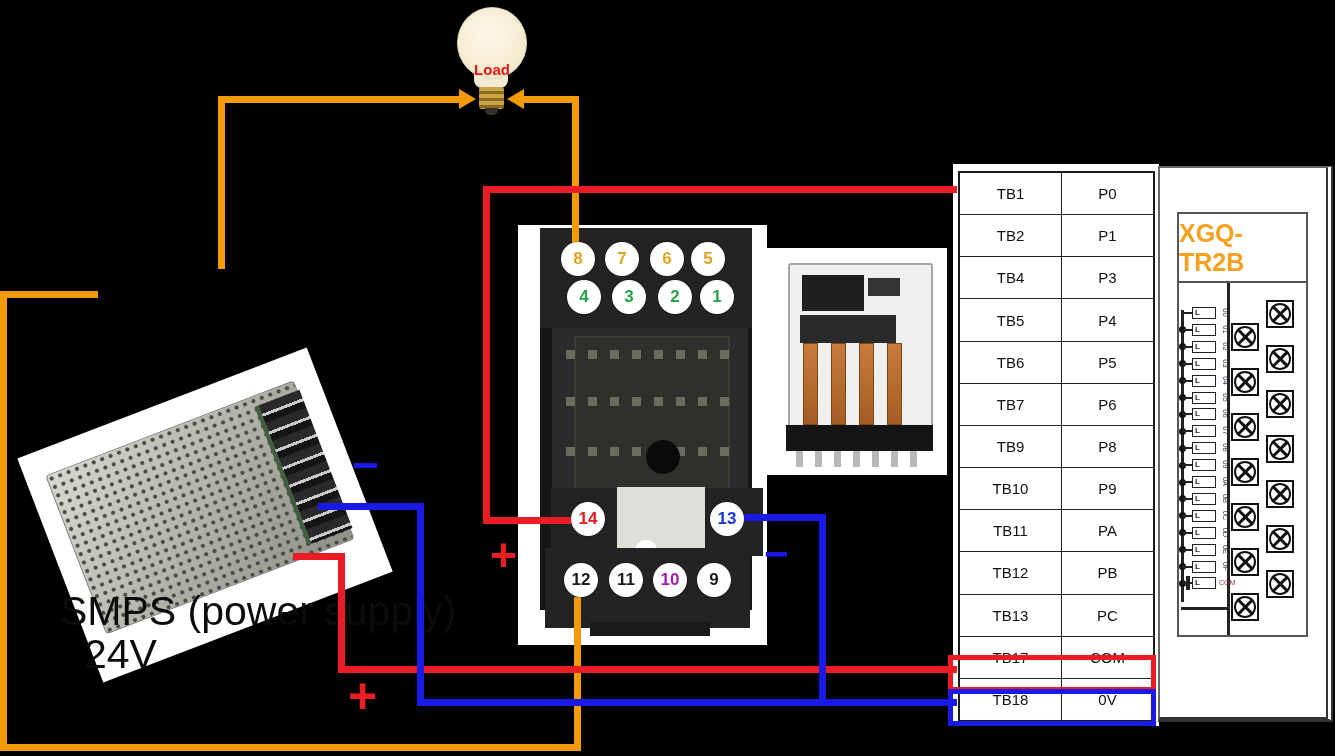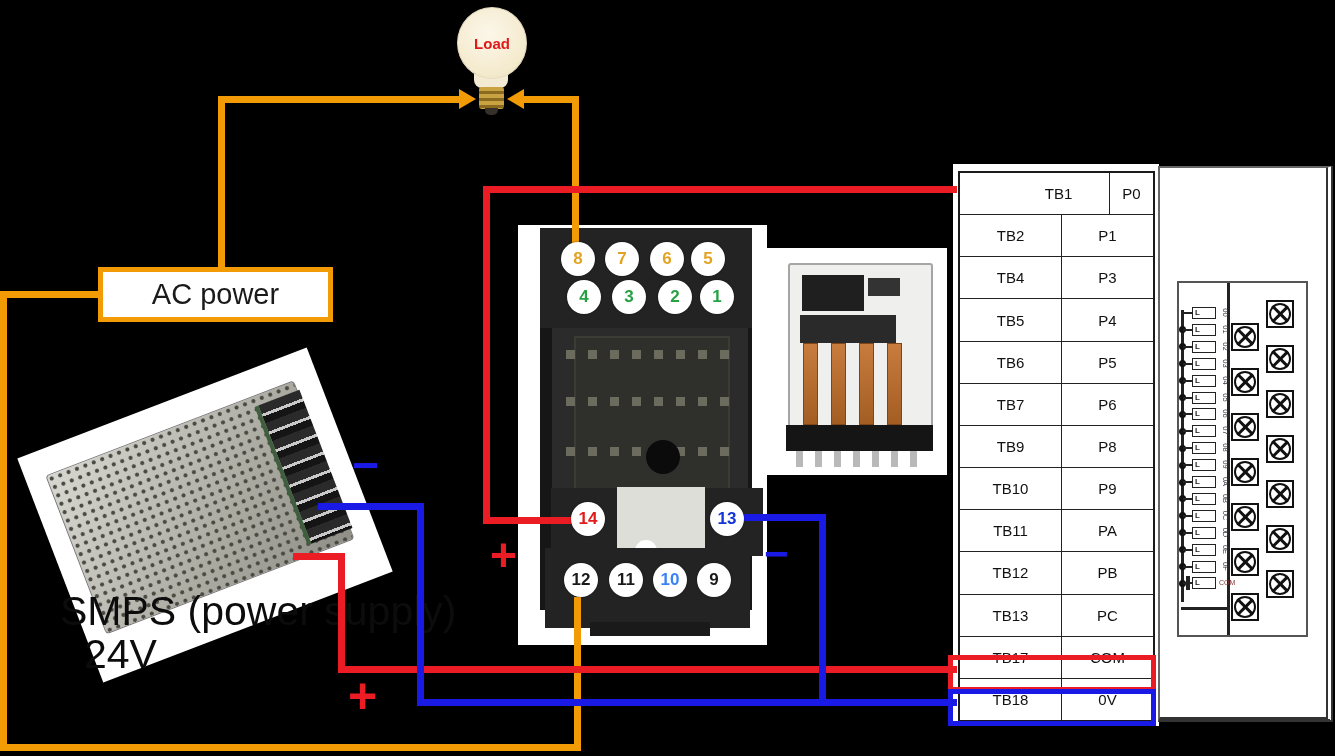--- a/index.html
+++ b/index.html
@@ -3,21 +3,21 @@
 <meta charset="utf-8">
 <style>
   html,body{margin:0;padding:0;background:#000;}
   #stage{position:relative;width:1335px;height:756px;background:#000;overflow:hidden;
          font-family:"Liberation Sans", sans-serif;}
   .abs{position:absolute;}
   .wire{position:absolute;}
   
   .bulb-globe{position:absolute;left:457px;top:7px;width:68px;height:70px;border-radius:50%;
     background:radial-gradient(circle at 45% 38%, #FCF7EA, #F4EACD 68%, #E9DCB6);
-    border:1px solid #E6DCC2;display:flex;align-items:center;justify-content:center;}
+    border:1px solid #E6DCC2;display:flex;align-items:flex-end;justify-content:center;}
   .bulb-label{color:#E01A1A;font-weight:bold;font-size:15px;}
   .bulb-neck{position:absolute;left:474px;top:74px;width:34px;height:14px;background:#F2EAD2;
     border-radius:0 0 8px 8px;}
   .bulb-screw{position:absolute;left:479px;top:87px;width:25px;height:22px;
     background:repeating-linear-gradient(180deg,#C9A242 0 4px,#8A6A1E 4px 7px);
     border-radius:3px;}
   .bulb-tip{position:absolute;left:485px;top:108px;width:13px;height:7px;background:#35302a;
     border-radius:0 0 5px 5px;}
   
   .ac-box{position:absolute;left:98px;top:267px;width:235px;height:55px;background:#fff;
@@ -46,21 +46,21 @@
   
   .relay-case{position:absolute;left:788px;top:263px;width:141px;height:166px;background:#EFEFED;
     border:2px solid #A5A5A5;border-radius:3px;}
   .copper{position:absolute;width:13px;background:linear-gradient(180deg,#C87C3E,#A35D22);
     border:1px solid #7F4516;}
   
   .tb-panel{position:absolute;left:953px;top:164px;width:206px;height:562px;background:#fff;}
   .tb-table{position:absolute;left:958px;top:171px;width:197px;height:551px;background:#fff;
     border:2.5px solid #1a1a1a;box-sizing:border-box;display:flex;flex-direction:column;}
   .trow{flex:1;display:flex;border-top:1.6px solid #222;}
-  .trow:first-child{border-top:none;padding-left:48px;}
+  .trow:first-child{border-top:none;}
   .tcell{display:flex;align-items:center;justify-content:center;font-size:15px;color:#111;}
   .tcell.c1{width:101px;border-right:1.6px solid #222;}
   .tcell.c2{flex:1;}
   .hlbox{position:absolute;left:948px;width:208px;height:37px;box-sizing:border-box;background:transparent;}
   
   .mod-panel{position:absolute;left:1158px;top:166px;width:175px;height:556px;background:#fff;
     box-sizing:border-box;border-top:2px solid #666;border-left:2px solid #666;
     border-right:7px double #333;border-bottom:5px solid #333;}
   .mod-title{position:absolute;left:1177px;top:212px;width:131px;height:71px;border:2px solid #555;
     box-sizing:border-box;display:flex;align-items:center;justify-content:center;
@@ -180,20 +180,21 @@
         <div class="tcell c1">TB17</div>
         <div class="tcell c2">COM</div>
       </div>
       <div class="trow">
         <div class="tcell c1">TB18</div>
         <div class="tcell c2">0V</div>
       </div>
     </div>
 
   <div class="mod-panel"></div>
+  <div class="mod-title">XGQ-TR2B</div>
   <div class="mod-diagram"></div>
   <div id="mod-content">
       <div class="busline" style="left: 1181px; top: 310px; width: 2.5px; height: 292px;"></div>
       <div class="busline" style="left: 1181px; top: 607px; width: 47px; height: 2.5px;"></div>
       <div class="busline" style="left: 1227px; top: 283px; width: 2.5px; height: 352px;"></div>
       <div class="busline" style="left: 1183px; top: 312px; width: 9px; height: 2px;"></div>
       <div class="coil-box" style="left: 1192px; top: 307px;">L</div>
       <div class="coil-label" style="left: 1218px; top: 308px;">00</div>
       <div class="busdot" style="left: 1179px; top: 326.4px;"></div>
       <div class="busline" style="left: 1183px; top: 328.9px; width: 9px; height: 2px;"></div>
@@ -331,38 +332,35 @@
 
   <div class="bulb-neck"></div>
   <div class="bulb-screw"></div>
   <div class="bulb-tip"></div>
   <div class="bulb-globe">
     <span class="bulb-label">Load</span>
   </div>
   <div class="arrow" style="left:459px;top:89px;border-left:17px solid #F29B05;border-top:10px solid rgba(0,0,0,0);border-bottom:10px solid rgba(0,0,0,0);"></div>
   <div class="arrow" style="left:507px;top:89px;border-right:17px solid #F29B05;border-top:10px solid rgba(0,0,0,0);border-bottom:10px solid rgba(0,0,0,0);"></div>
 
-  <div class="ac-box">
-    <span>AC power</span>
-  </div>
 
   <div id="socket-pins">
       <div class="pin" style="left: 561px; top: 242px; color: rgb(227, 163, 34);">8</div>
       <div class="pin" style="left: 605px; top: 242px; color: rgb(227, 163, 34);">7</div>
       <div class="pin" style="left: 650px; top: 242px; color: rgb(227, 163, 34);">6</div>
       <div class="pin" style="left: 691px; top: 242px; color: rgb(227, 163, 34);">5</div>
       <div class="pin" style="left: 567px; top: 280px; color: rgb(39, 161, 67);">4</div>
       <div class="pin" style="left: 612px; top: 280px; color: rgb(39, 161, 67);">3</div>
       <div class="pin" style="left: 658px; top: 280px; color: rgb(39, 161, 67);">2</div>
       <div class="pin" style="left: 700px; top: 280px; color: rgb(39, 161, 67);">1</div>
       <div class="pin" style="left: 571px; top: 502px; color: rgb(226, 27, 27);">14</div>
       <div class="pin" style="left: 710px; top: 502px; color: rgb(19, 53, 214);">13</div>
       <div class="pin" style="left: 564px; top: 563px; color: rgb(26, 26, 26);">12</div>
       <div class="pin" style="left: 609px; top: 563px; color: rgb(26, 26, 26);">11</div>
-      <div class="pin" style="left: 653px; top: 563px; color: #3b82f6;">10</div>
+      <div class="pin" style="left: 653px; top: 563px; color: #a21caf;">10</div>
       <div class="pin" style="left: 697px; top: 563px; color: rgb(26, 26, 26);">9</div>
     </div>
 
   <div class="sym" style="left:352px;top:442px;font-size:46px;color:#1A1AE6;">−</div>
   <div class="sym" style="left:764px;top:533px;font-size:42px;color:#1A1AE6;">−</div>
   <div class="sym" style="left:348px;top:671px;font-size:50px;color:#EC1C24;">+</div>
   <div class="sym" style="left:490px;top:532px;font-size:46px;color:#EC1C24;">+</div>
 
 </div>
 

